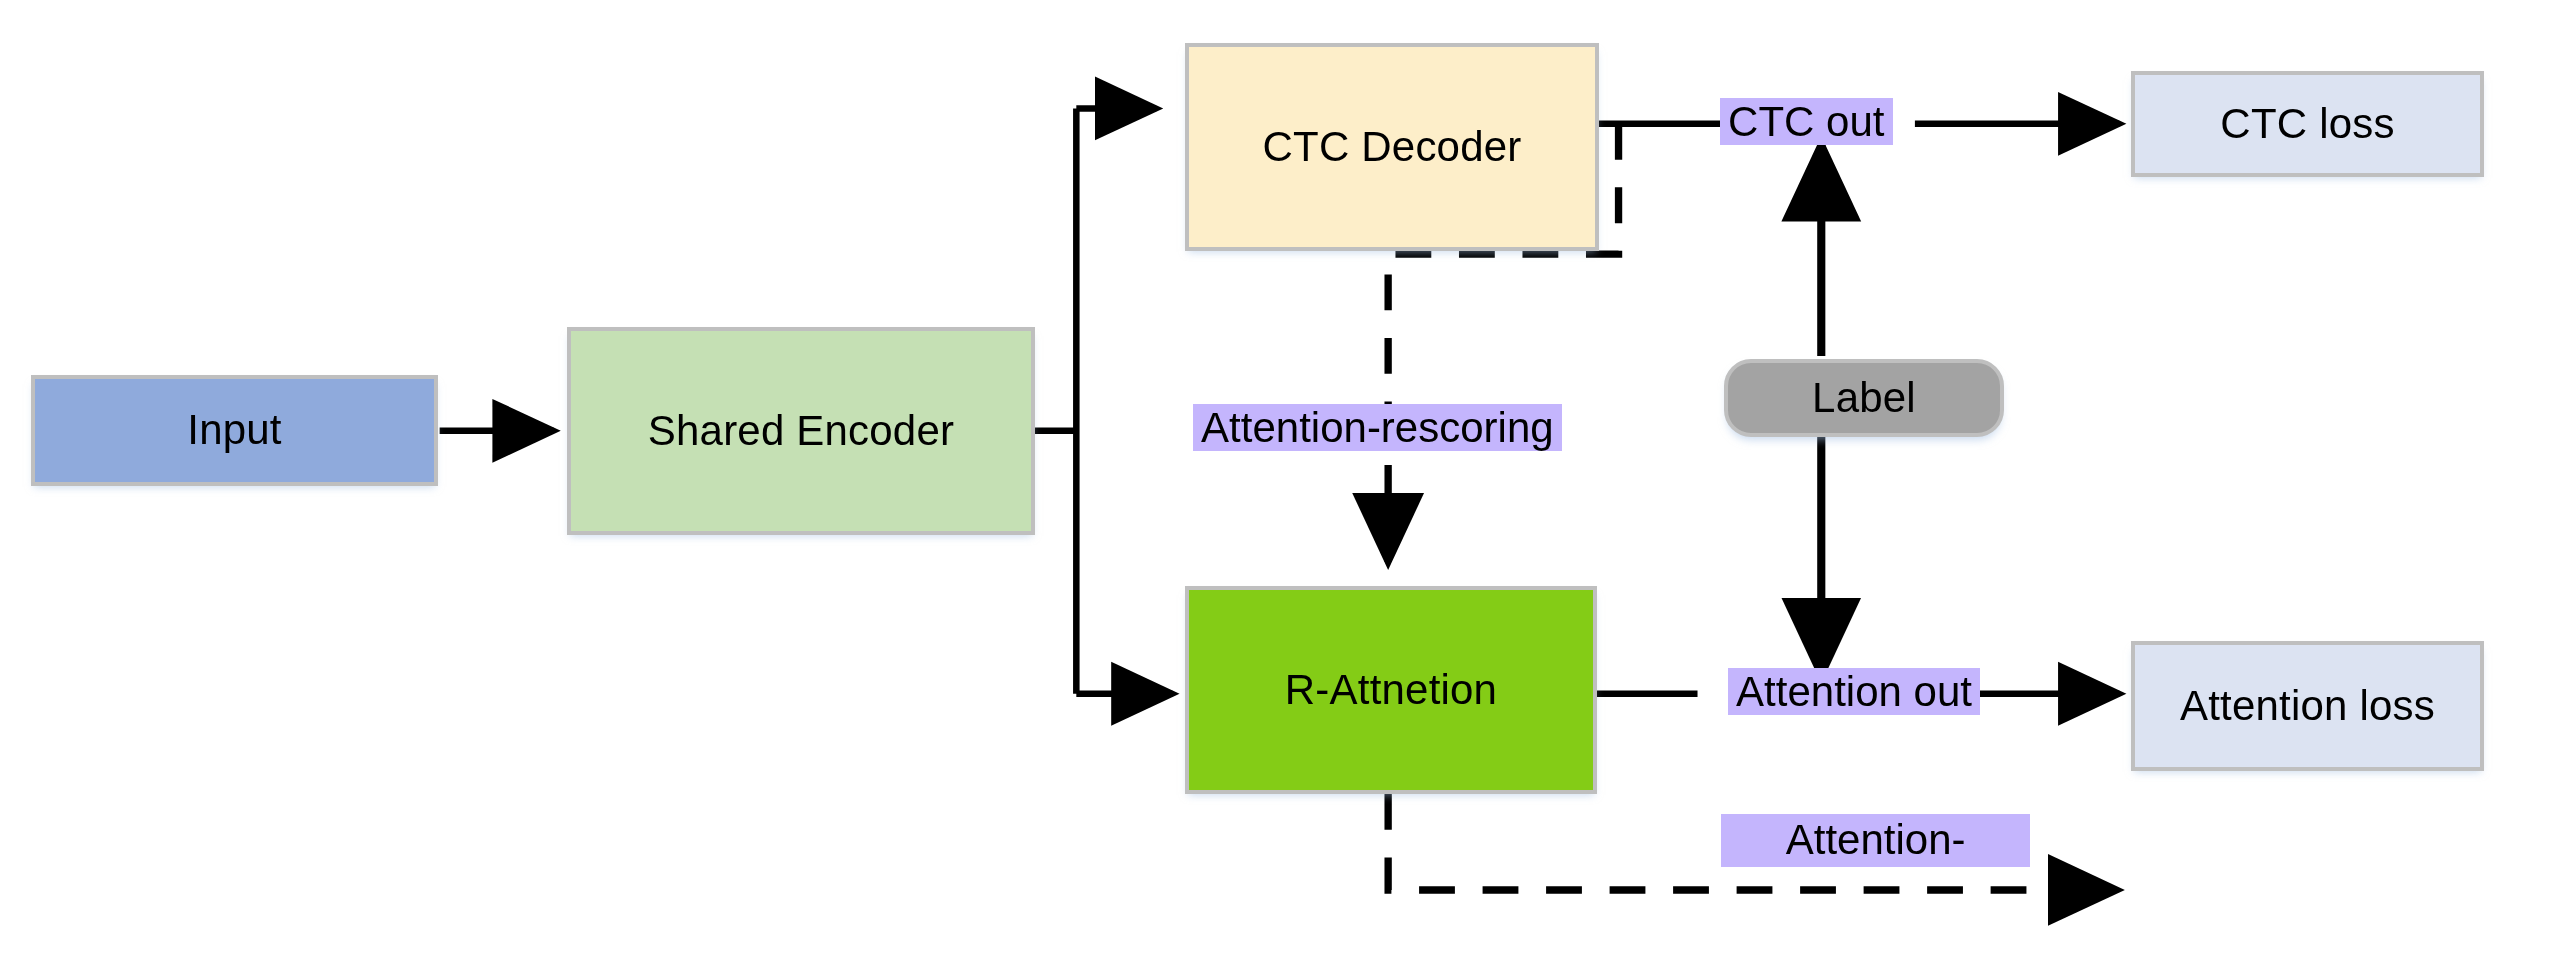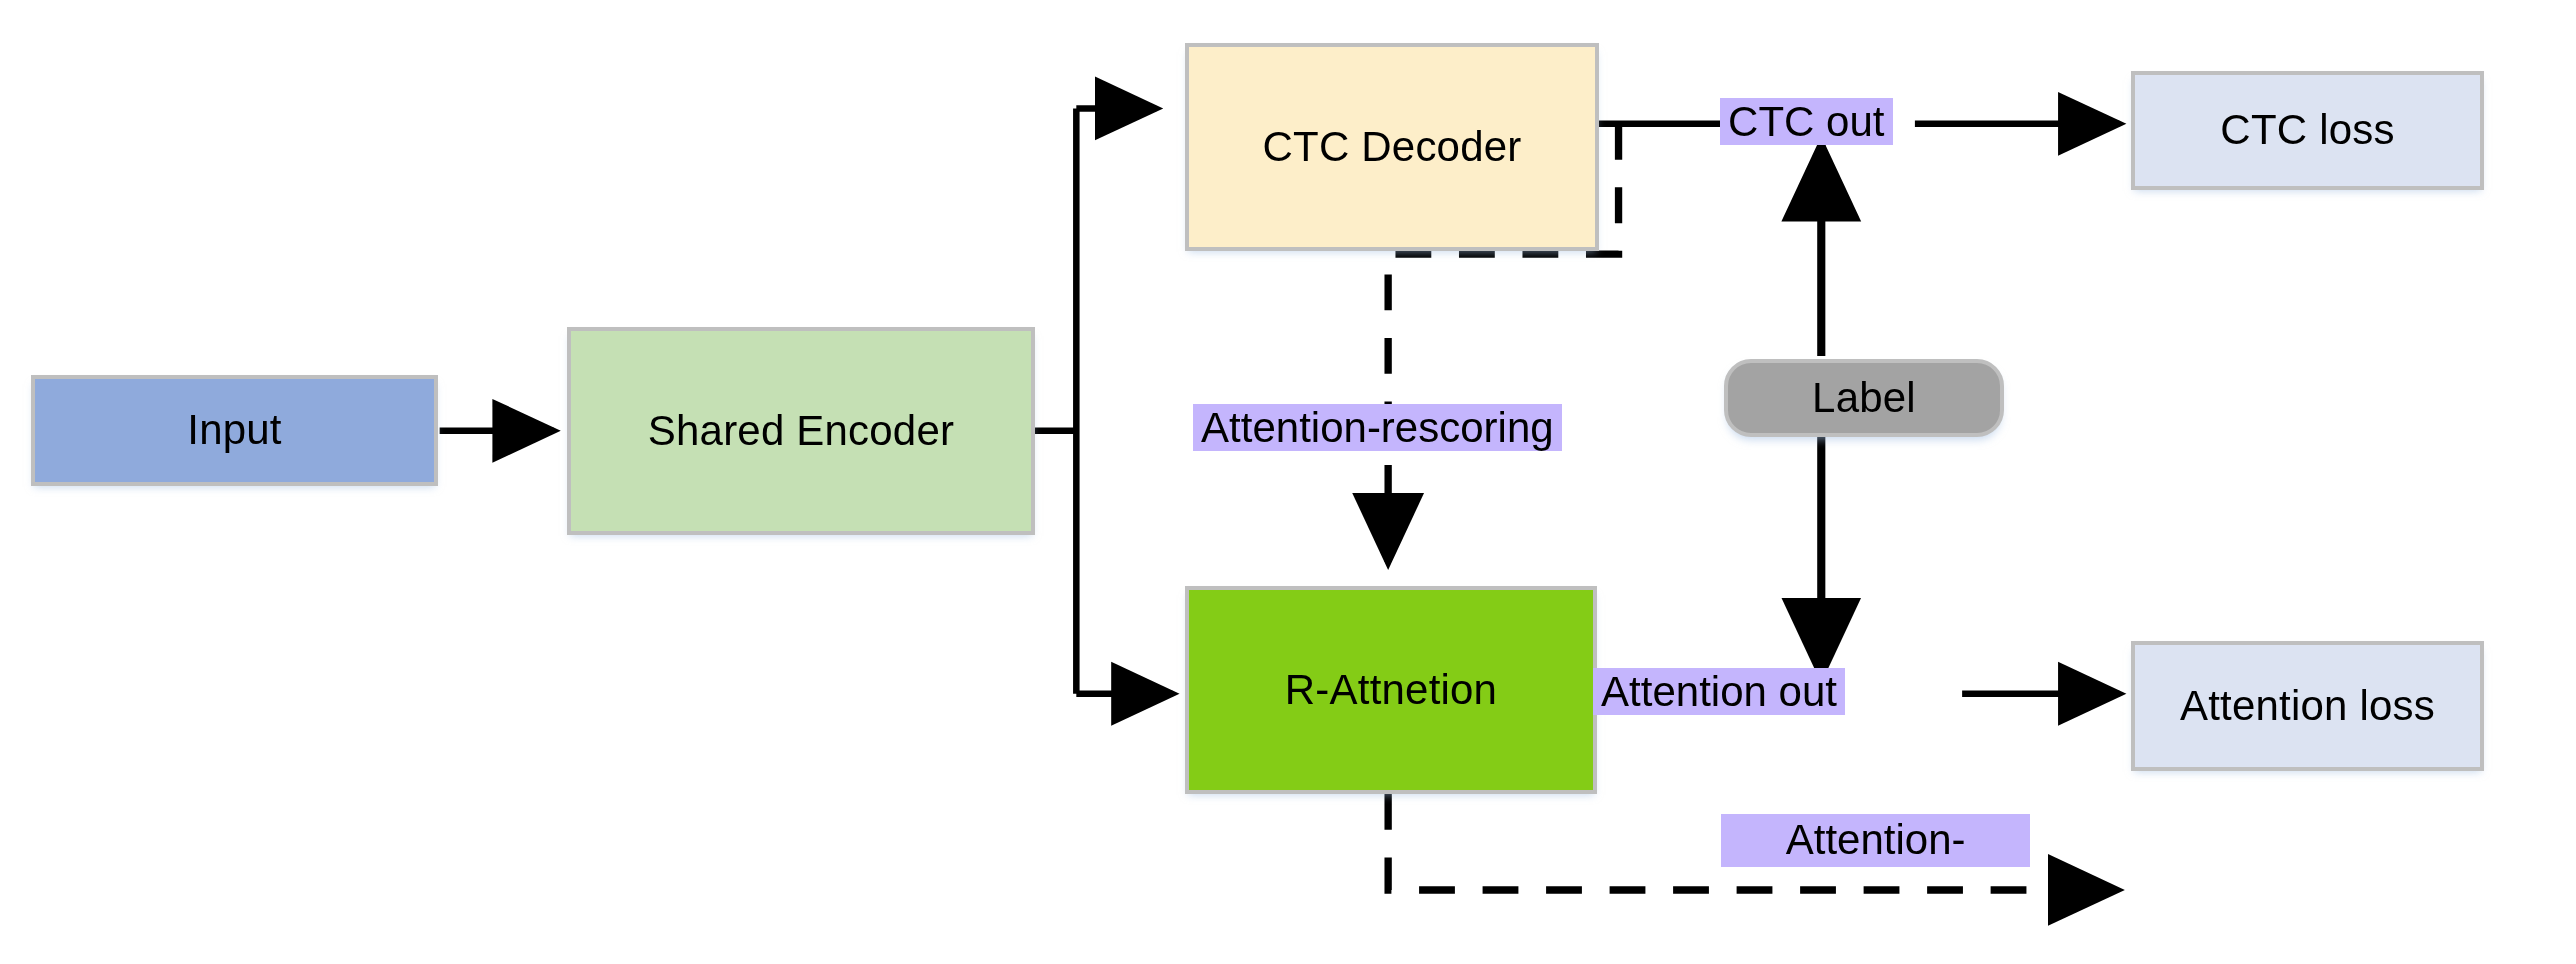--- a/index.html
+++ b/index.html
@@ -104,33 +104,33 @@
   </div>
 
   <div class="node" style="left:1185px;top:586px;width:412px;height:208px;background:#84cc16;">
     <span>R-Attnetion</span>
   </div>
 
   <div class="node" style="left:1724px;top:359px;width:280px;height:78px;background:#a3a3a3;border-radius:27px;">
     <span>Label</span>
   </div>
 
-  <div class="node" style="left:2131px;top:71px;width:353px;height:119px;background:#dce3f2;">
+  <div class="node" style="left:2131px;top:71px;width:353px;height:106px;background:#dce3f2;">
     <span>CTC loss</span>
   </div>
 
   <div class="node" style="left:2131px;top:641px;width:353px;height:130px;background:#dce3f2;">
     <span>Attention loss</span>
   </div>
 
   <div class="edge-label" style="left:1720px;top:98px;">
     <span>CTC out</span>
   </div>
 
-  <div class="edge-label" style="left:1593px;top:668px;">
+  <div class="edge-label" style="left:1728px;top:668px;">
     <span>Attention out</span>
   </div>
 
   <div class="edge-label" style="left:1193px;top:404px;">
     <span>Attention-rescoring</span>
   </div>
 
   <div class="edge-label two-line" style="left:1721px;top:814px;width:293px;">
     <div>Attention-</div>
   </div>

